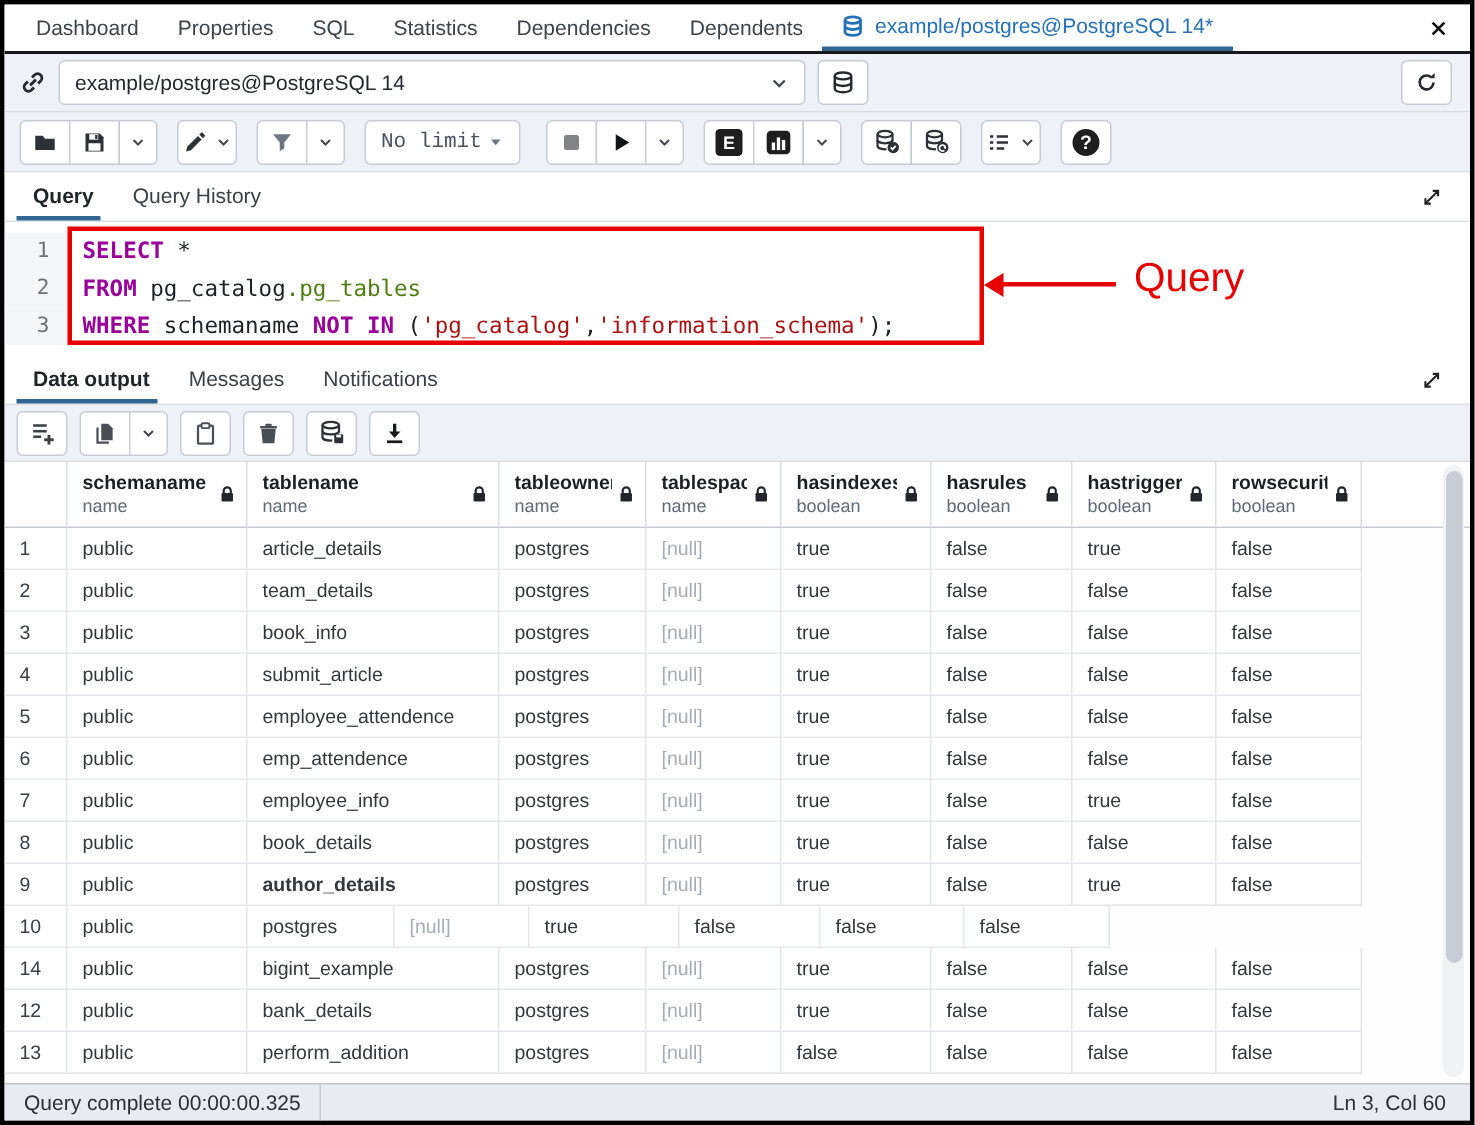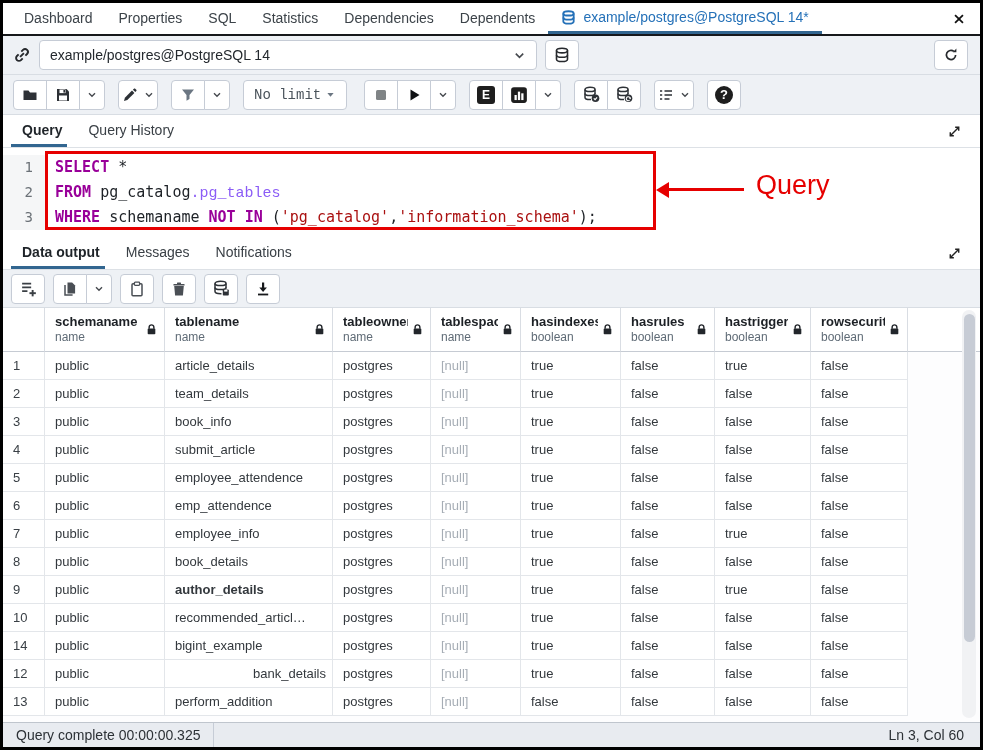--- a/index.html
+++ b/index.html
@@ -84,21 +84,21 @@
   .stab.active::after { content: ""; position: absolute; left: 2px; right: 8px; bottom: 0; height: 3px; background: #326690; }
   .expand { margin-left: auto; display: flex; align-items: center; padding-right: 12px; cursor: pointer; }
 
   
   .editor { height: 89px; flex: 0 0 89px; position: relative; background: #fff; font-family: "DejaVu Sans Mono", monospace; font-size: 15px; overflow: hidden; }
   .codelines { padding-top: 7px; }
   .cline { display: flex; height: 25px; line-height: 25px; }
   .ln { width: 42px; flex: 0 0 42px; background: #f5f6f7; color: #6b7177; text-align: right; padding-right: 12px; font-size: 14px; }
   .code { white-space: pre; padding-left: 10px; color: #1d2126; }
   .kw { color: #990099; font-weight: bold; }
-  .ident { color: #8b5cf6; font-family: Liberation Mono, monospace; }
+  .ident { color: #4d7c0f; }
   .str { color: #aa1111; }
 
   .annbox { position: absolute; left: 42px; top: 3px; width: 611px; height: 79px; border: 3px solid #e60000; pointer-events: none; }
   .annline { position: absolute; left: 665px; top: 40px; width: 76px; height: 3px; background: #e60000; }
   .annhead { position: absolute; left: 653px; top: 34px; width: 0; height: 0;
     border-top: 8px solid transparent; border-bottom: 8px solid transparent; border-right: 13px solid #e60000; }
   .annlabel { position: absolute; left: 753px; top: 22px; font-family: "Liberation Sans", sans-serif; font-size: 27px; color: #e60000; }
 
   
   .grid { height: 414px; flex: 0 0 414px; position: relative; background: #fdfdfe; overflow: hidden; }
@@ -623,21 +623,20 @@
           <div class="cell" style="width: 98px;">postgres</div>
           <div class="cell nullv" style="width: 90px;">[null]</div>
           <div class="cell" style="width: 100px;">true</div>
           <div class="cell" style="width: 94px;">false</div>
           <div class="cell" style="width: 96px;">true</div>
           <div class="cell" style="width: 97px;">false</div>
         </div>
         <div class="grow">
           <div class="cell rownum">10</div>
           <div class="cell" style="width: 120px;">public</div>
-          <div class="cell" style="width: 168px;">recommended_articl…</div>
           <div class="cell" style="width: 98px;">postgres</div>
           <div class="cell nullv" style="width: 90px;">[null]</div>
           <div class="cell" style="width: 100px;">true</div>
           <div class="cell" style="width: 94px;">false</div>
           <div class="cell" style="width: 96px;">false</div>
           <div class="cell" style="width: 97px;">false</div>
         </div>
         <div class="grow">
           <div class="cell rownum">14</div>
           <div class="cell" style="width: 120px;">public</div>
@@ -645,21 +644,21 @@
           <div class="cell" style="width: 98px;">postgres</div>
           <div class="cell nullv" style="width: 90px;">[null]</div>
           <div class="cell" style="width: 100px;">true</div>
           <div class="cell" style="width: 94px;">false</div>
           <div class="cell" style="width: 96px;">false</div>
           <div class="cell" style="width: 97px;">false</div>
         </div>
         <div class="grow">
           <div class="cell rownum">12</div>
           <div class="cell" style="width: 120px;">public</div>
-          <div class="cell" style="width: 168px; text-align: right;">bank_details</div>
+          <div class="cell" style="width: 168px;">bank_details</div>
           <div class="cell" style="width: 98px;">postgres</div>
           <div class="cell nullv" style="width: 90px;">[null]</div>
           <div class="cell" style="width: 100px;">true</div>
           <div class="cell" style="width: 94px;">false</div>
           <div class="cell" style="width: 96px;">false</div>
           <div class="cell" style="width: 97px;">false</div>
         </div>
         <div class="grow">
           <div class="cell rownum">13</div>
           <div class="cell" style="width: 120px;">public</div>

